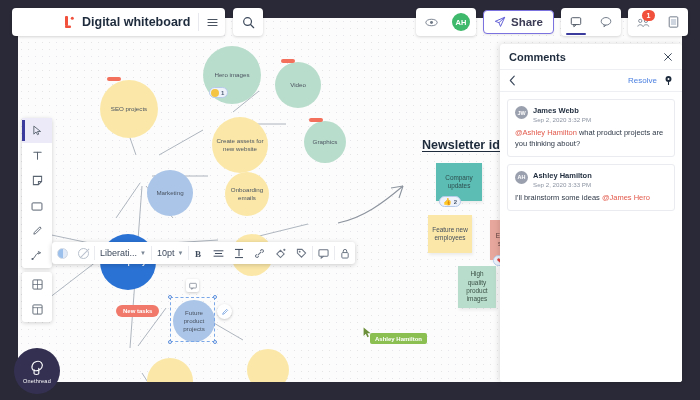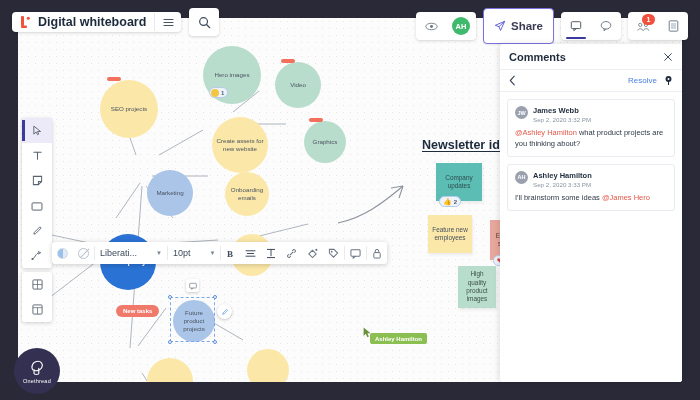--- a/index.html
+++ b/index.html
@@ -35,21 +35,22 @@
   
   .topbar-left {
     position: absolute; left: 12px; top: 8px;
     display: flex; gap: 8px; align-items: center;
     z-index: 40;
   }
   .title-chip {
     display: flex; align-items: center;
     background: #fff; border-radius: 4px;
     box-shadow: 0 1px 3px rgba(0,0,0,.16);
-    height: 20px;
+    height: 28px;
+    padding-left: 44px;
   }
   .logo-box {
     width: 26px; height: 28px;
     display:flex; align-items:center; justify-content:center;
   }
   .title-text {
     font-size: 12.5px; font-weight: 700; color: #1e2b3c;
     padding-right: 8px; white-space: nowrap;
   }
   .chip-div { width:1px; height:18px; background:#e7e9ee; }
@@ -74,21 +75,21 @@
   .grp .cell {
     width:30px; height:28px; display:flex; align-items:center; justify-content:center;
     cursor:pointer; position:relative;
   }
   .avatar-sm {
     width:18px; height:18px; border-radius:50%; background:#3fb96b;
     color:#fff; font-size:7.5px; font-weight:700;
     display:flex; align-items:center; justify-content:center;
   }
   .share-btn {
-    height:36px; background:#fff; border:1px solid #7b72e0; border-radius:4px;
+    height:24px; background:#fff; border:1px solid #7b72e0; border-radius:4px;
     display:flex; align-items:center; gap:5px; padding:0 10px;
     font-size:11.5px; color:#3b3b55; font-weight:600; cursor:pointer;
     box-shadow:0 1px 2px rgba(0,0,0,.08);
   }
   .cell.active::after {
     content:''; position:absolute; left:5px; right:5px; bottom:1px; height:2.5px;
     background:#3b3b9e; border-radius:2px;
   }
   .badge {
     position:absolute; top:2px; right:3px;
@@ -116,21 +117,21 @@
   }
 
   
   .fmtbar {
     position:absolute; left:52px; top:242px; height:22px;
     background:#fff; border-radius:3px; box-shadow:0 1px 5px rgba(0,0,0,.2);
     display:flex; align-items:center; z-index:35;
     font-size:9px; color:#3d4a5c;
   }
   .fmt-cell { height:22px; display:flex; align-items:center; justify-content:center;
-    padding:0 5px; cursor:pointer; gap:19px; }
+    padding:0 5px; cursor:pointer; gap:3px; }
   .fmt-sep { width:1px; height:14px; background:#e9ebef; }
   .caret { font-size:6px; color:#7b8794; }
   .sw-half {
     width:11px; height:11px; border-radius:50%;
     background:linear-gradient(90deg,#9bc0ec 50%, #dfe9f7 50%);
     border:1px solid #cfd8e4;
   }
   .no-fill { width:11px;height:11px;border-radius:50%;border:1px solid #b9c1cc; position:relative;}
   .no-fill::after{content:'';position:absolute;left:-1px;top:4px;width:13px;height:1px;background:#b9c1cc;transform:rotate(-45deg);}
 

